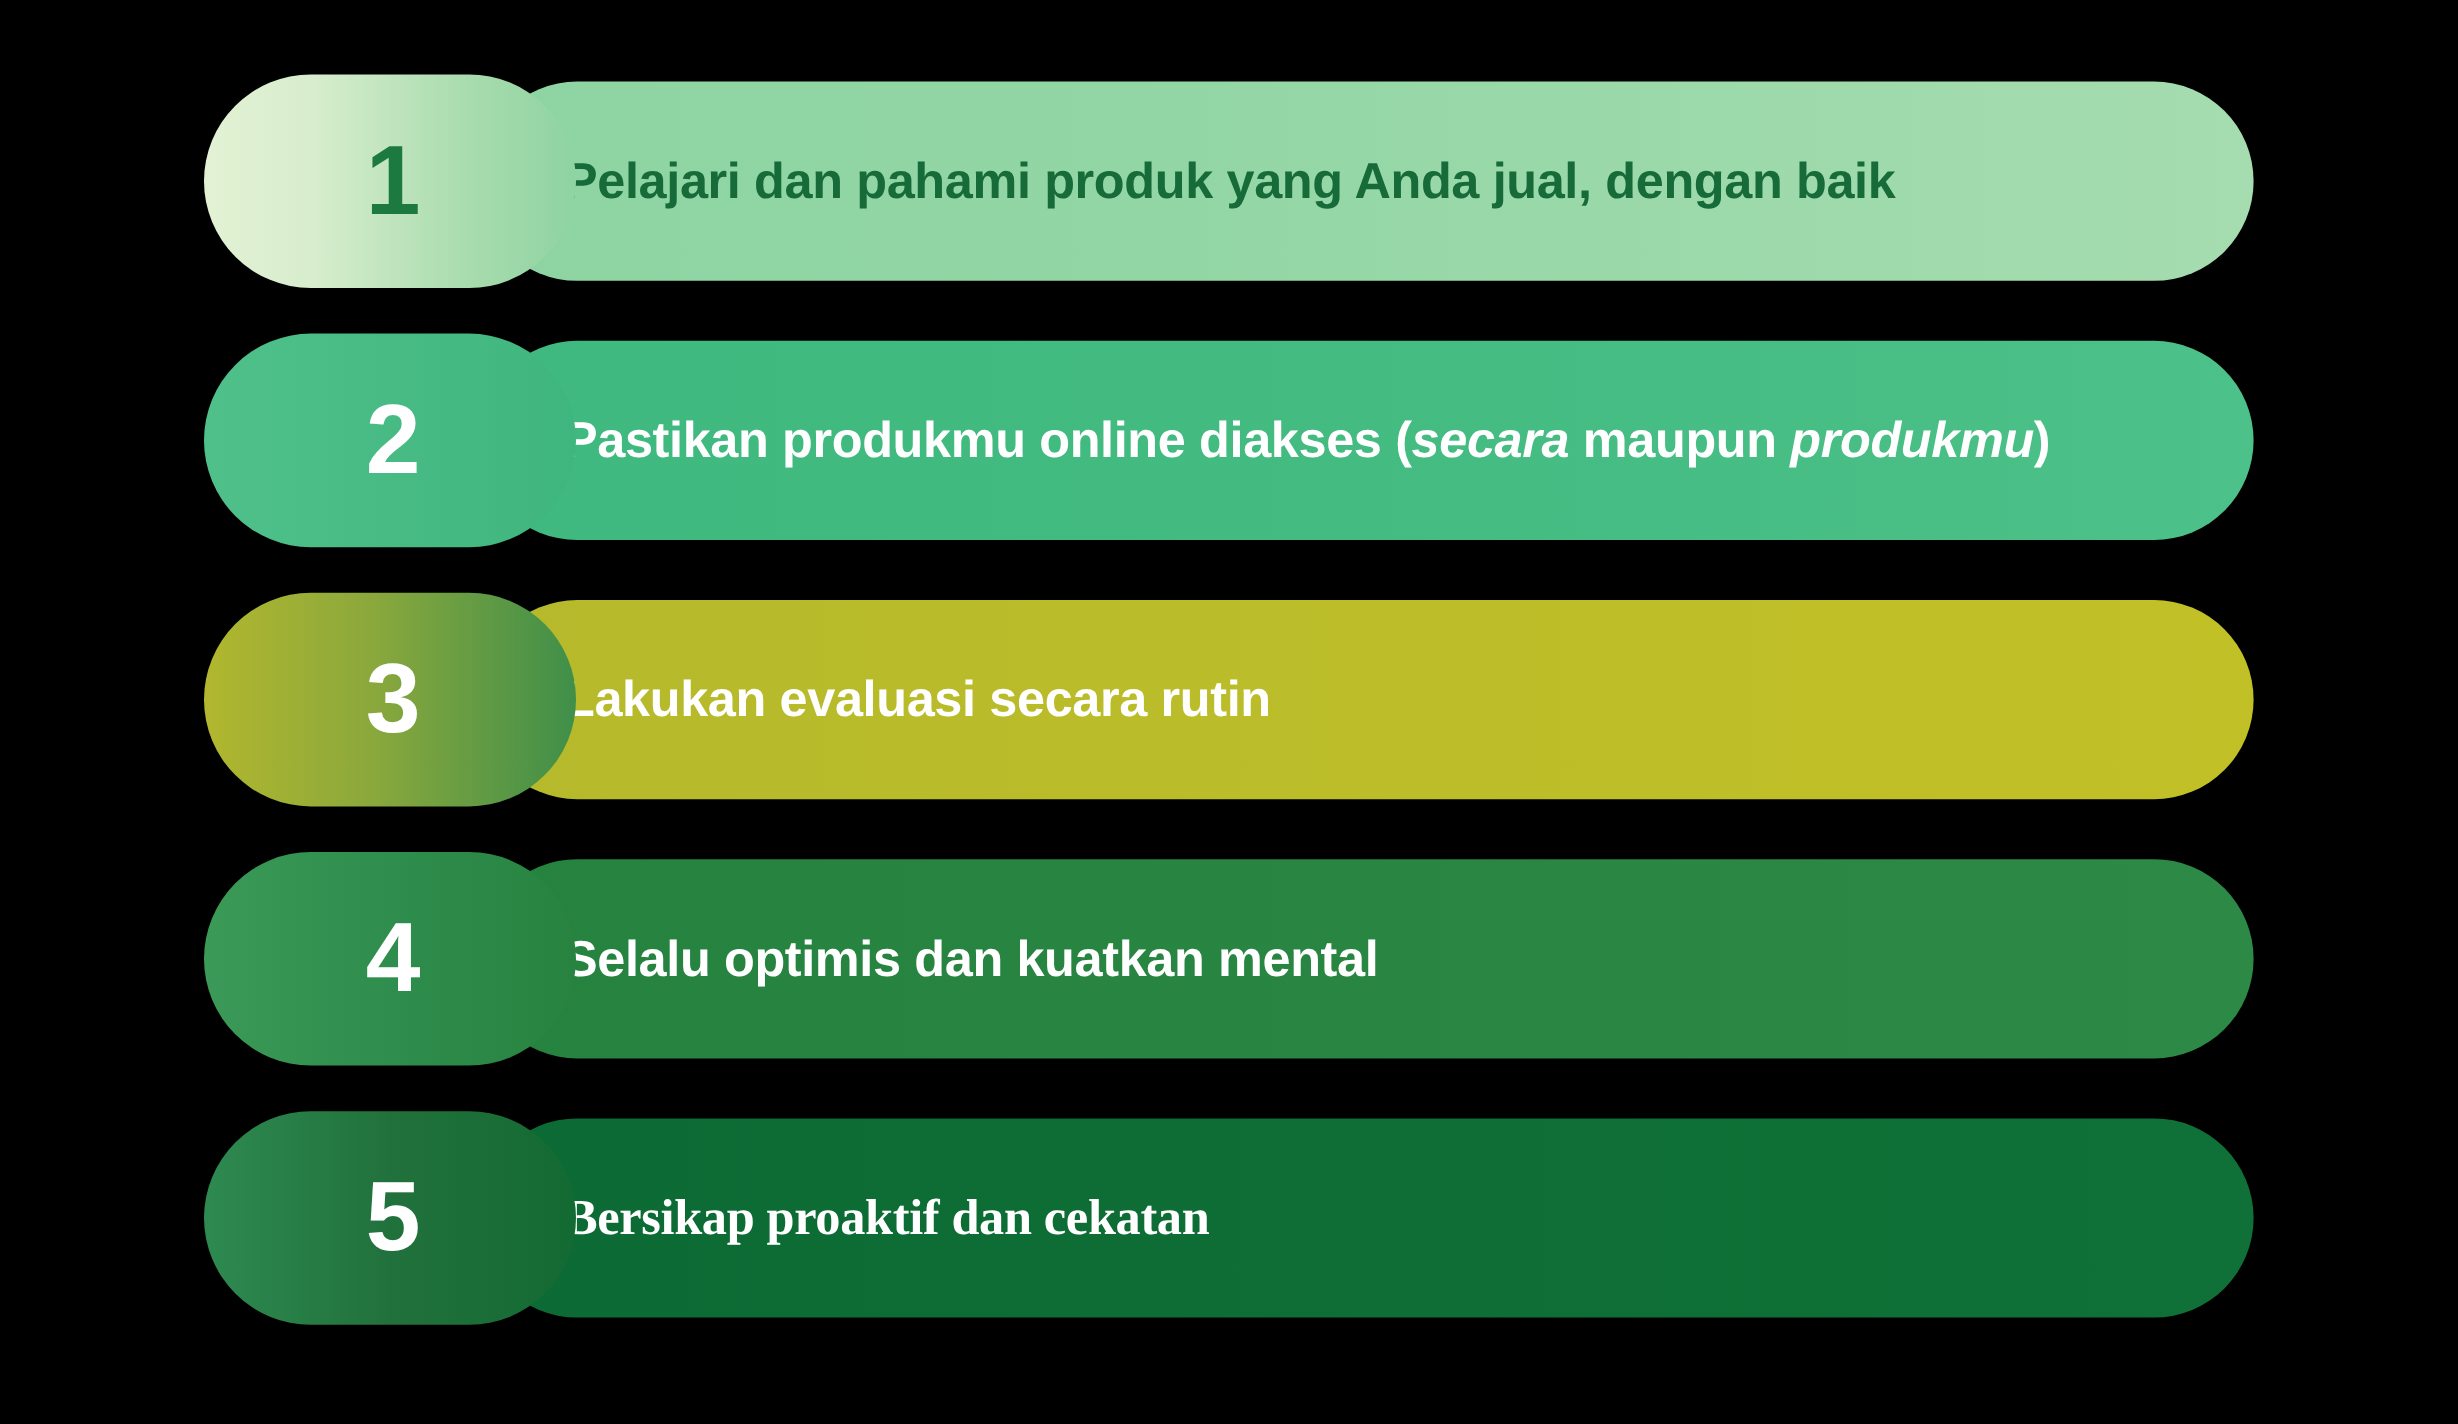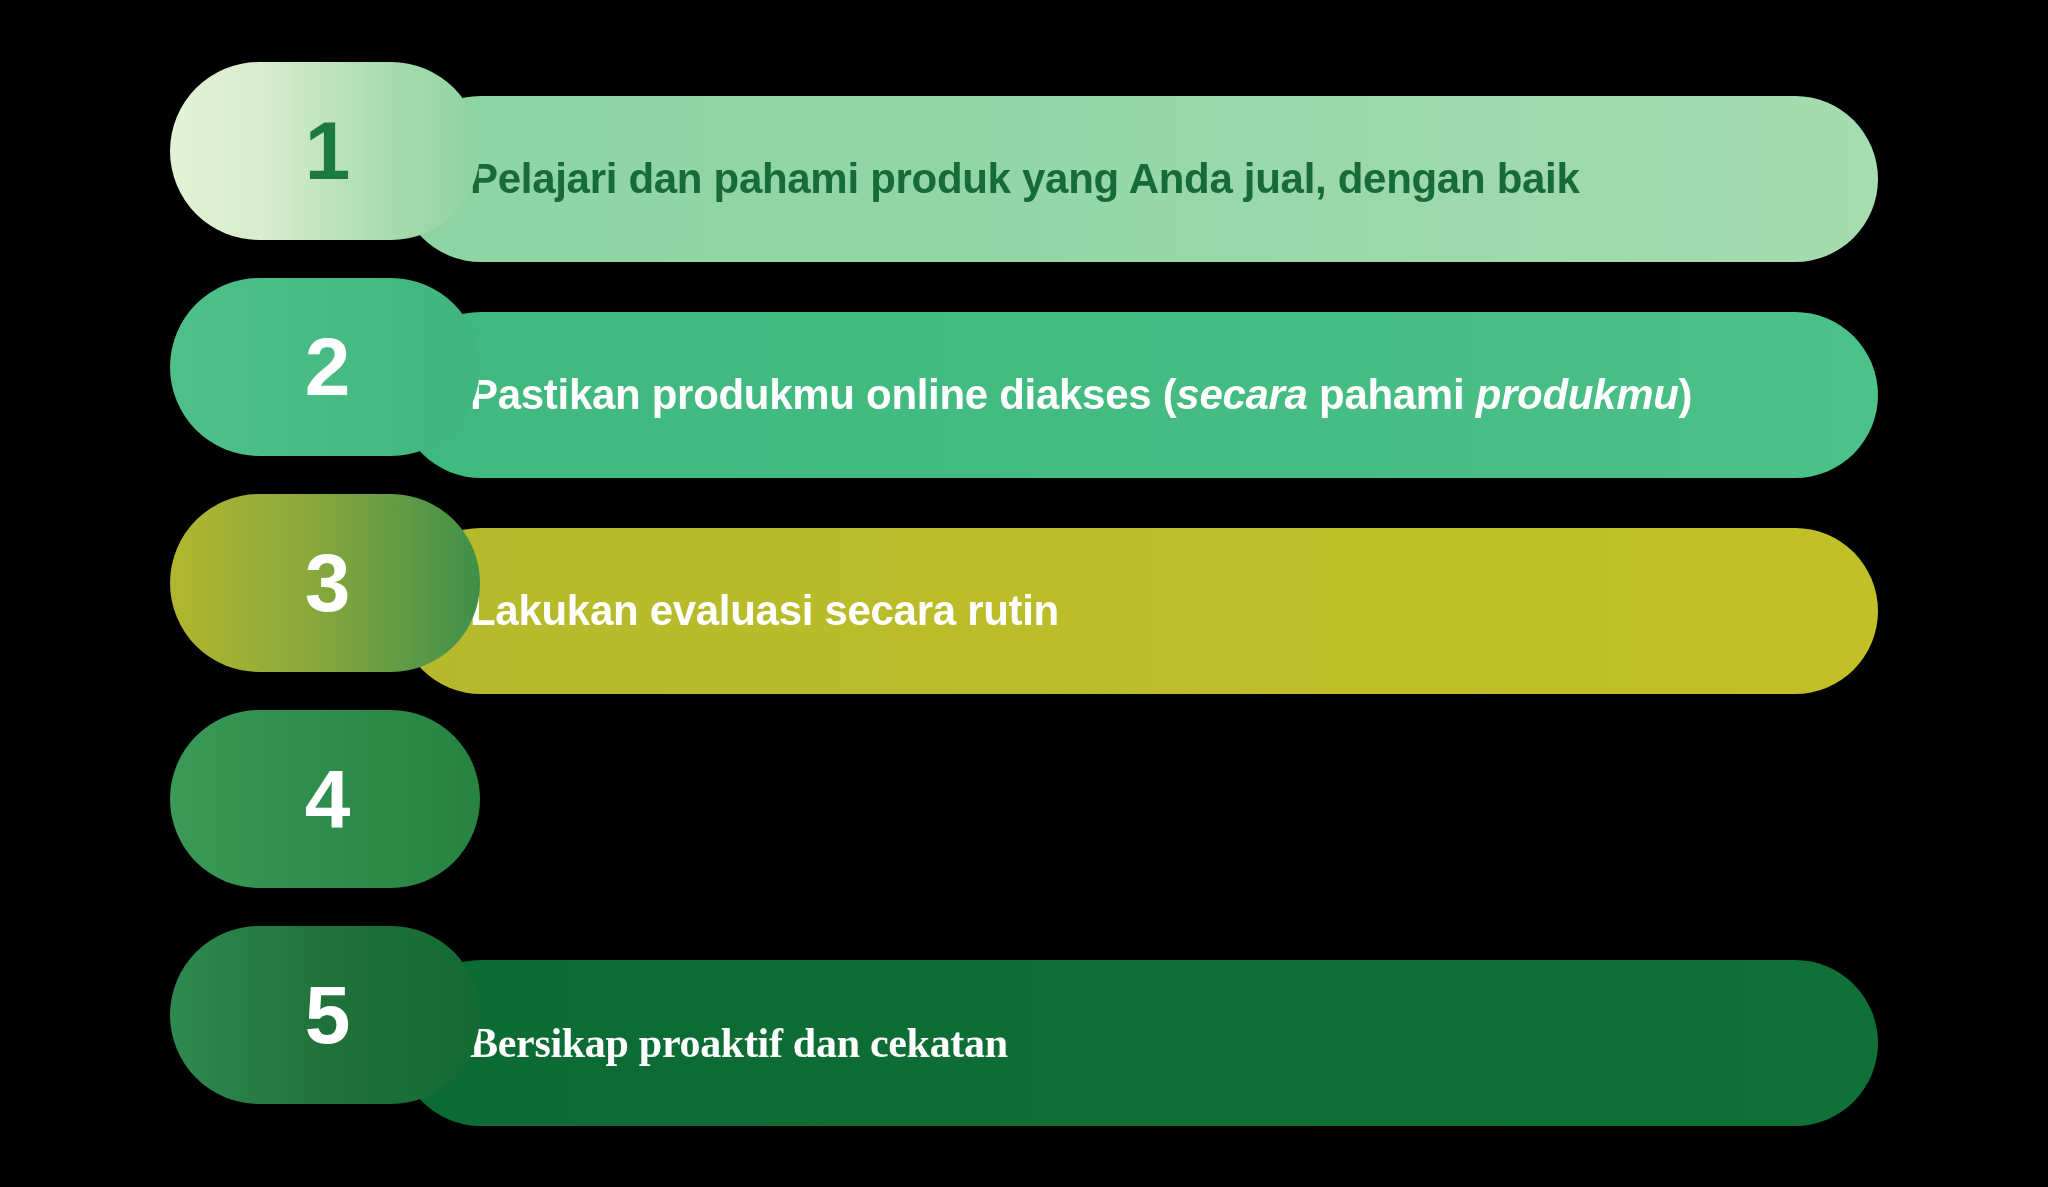--- a/index.html
+++ b/index.html
@@ -57,21 +57,20 @@
     left: 228px;
     top: 6px;
     right: 0;
     height: 166px;
     border-radius: 83px;
     display: flex;
     align-items: center;
     padding-left: 72px;
     box-sizing: border-box;
     z-index: 0;
-    margin-top: 28px;
   }
   .label {
     font-size: 42px;
     font-weight: 700;
     letter-spacing: -0.3px;
     line-height: 1.1;
     white-space: nowrap;
   }
   .label em {
     font-style: italic;
@@ -139,38 +138,41 @@
       <span class="label">Pelajari dan pahami produk yang Anda jual, dengan baik</span>
     </div>
     <div class="num-pill">
       <span class="num">1</span>
     </div>
   </div>
 
   <div class="row row-2">
     <div class="text-pill">
       <span class="label">
-        <span>Pastikan produkmu online diakses (</span><em>secara</em><span> pahami </span><em>produkmu</em><span>)</span>
+        <span>Pastikan produkmu online diakses (</span><em>secara</em><span> maupun </span><em>produkmu</em><span>)</span>
       </span>
     </div>
     <div class="num-pill">
       <span class="num">2</span>
     </div>
   </div>
 
   <div class="row row-3">
     <div class="text-pill">
       <span class="label">Lakukan evaluasi secara rutin</span>
     </div>
     <div class="num-pill">
       <span class="num">3</span>
     </div>
   </div>
 
   <div class="row row-4">
+    <div class="text-pill">
+      <span class="label">Selalu optimis dan kuatkan mental</span>
+    </div>
     <div class="num-pill">
       <span class="num">4</span>
     </div>
   </div>
 
   <div class="row row-5">
     <div class="text-pill">
       <span class="label">Bersikap proaktif dan cekatan</span>
     </div>
     <div class="num-pill">

